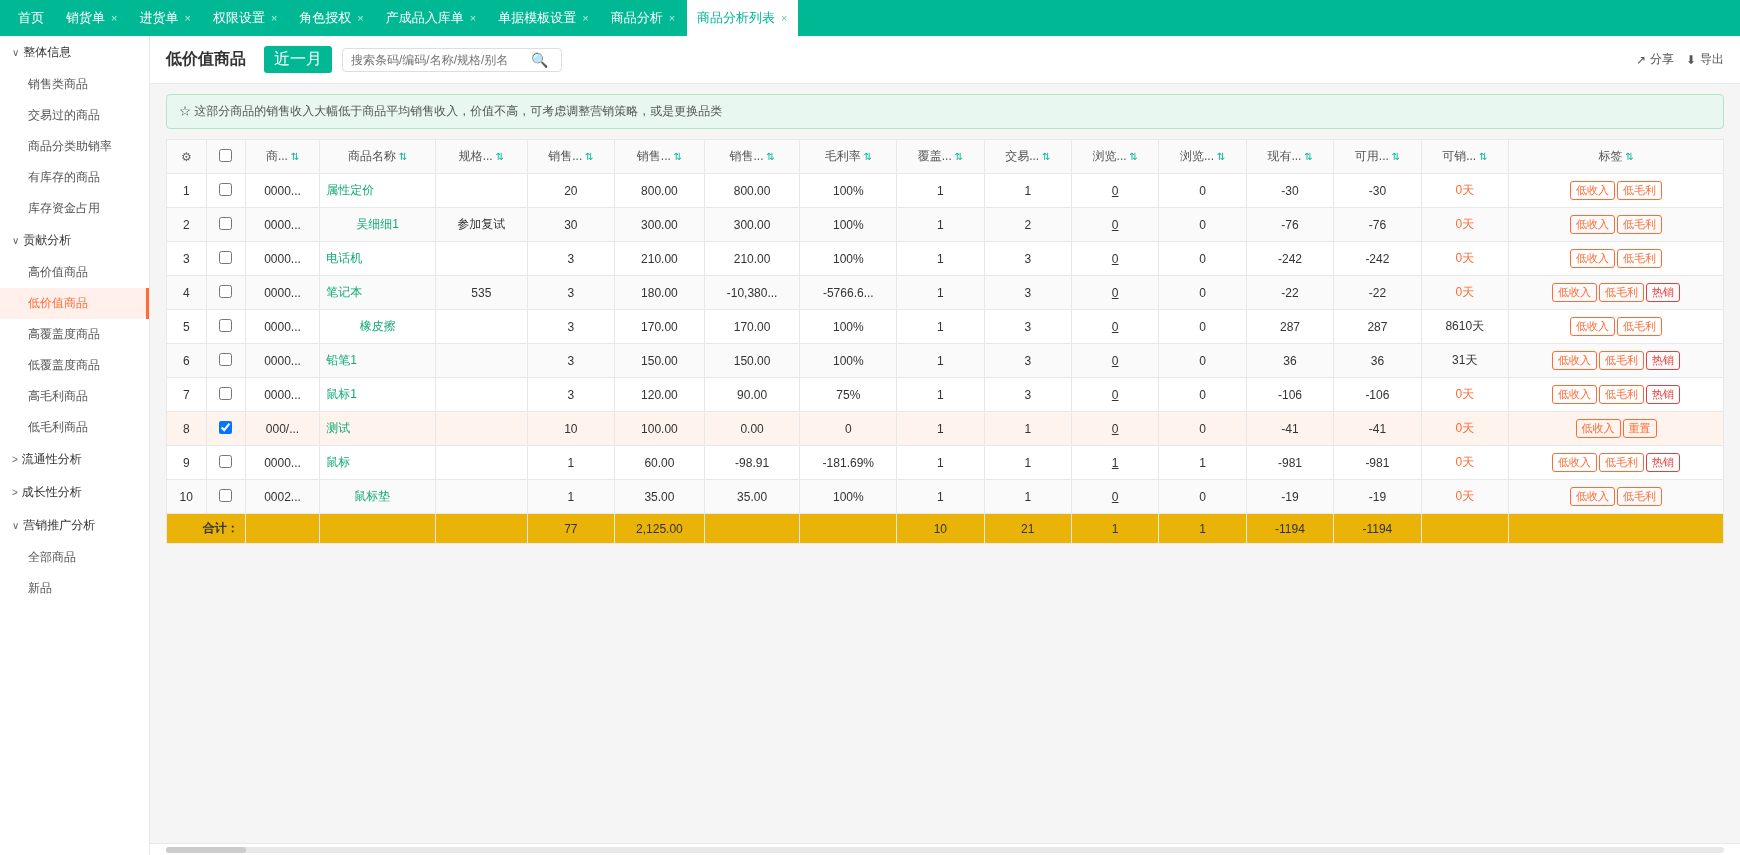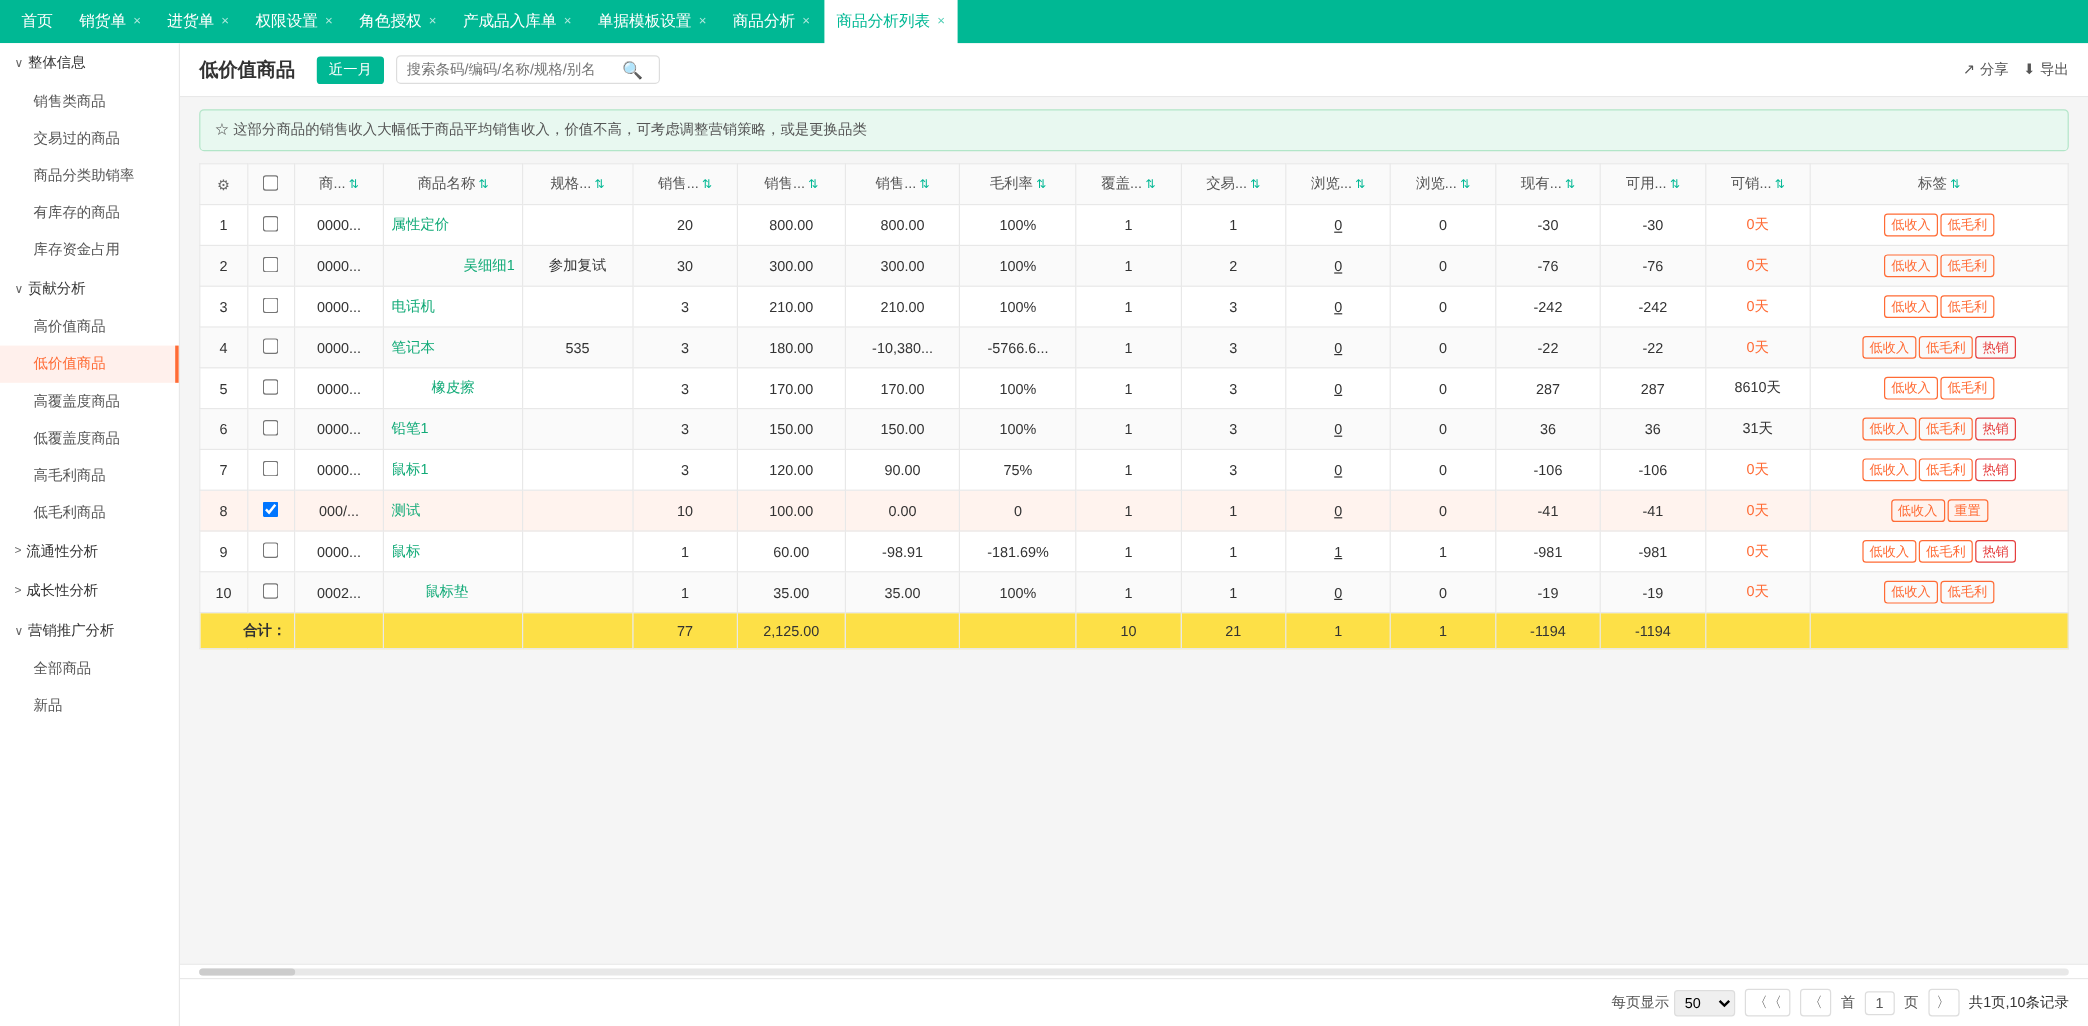--- a/index.html
+++ b/index.html
@@ -18,21 +18,21 @@
     
     .sidebar { width: 150px; background: #fff; border-right: 1px solid #e8e8e8; overflow-y: auto; flex-shrink: 0; }
     .sidebar-section-title { display: flex; align-items: center; padding: 8px 12px; color: #333; font-size: 12px; cursor: pointer; }
     .sidebar-section-title .arrow { margin-right: 4px; font-size: 10px; color: #666; }
     .sidebar-item { padding: 7px 28px; color: #555; cursor: pointer; font-size: 12px; }
     .sidebar-item.active { background: #fff0ec; color: #ff6b35; border-right: 3px solid #ff6b35; }
 
     
     .header-bar { background: #fff; padding: 10px 16px; display: flex; align-items: center; gap: 10px; border-bottom: 1px solid #e8e8e8; }
     .page-title { font-size: 16px; font-weight: bold; color: #333; margin-right: 8px; }
-    .time-filter-btn { background: #00b894; color: #fff; border: none; padding: 3px 10px; border-radius: 3px; cursor: pointer; font-size: 12px; }
+    .time-filter-btn { background: #00b894; color: #fff; border: none; padding: 3px 10px; border-radius: 3px; cursor: pointer; font-size: 16px; }
     .search-box { display: flex; align-items: center; border: 1px solid #ddd; border-radius: 4px; padding: 3px 8px; width: 220px; }
     .search-box input { border: none; outline: none; font-size: 12px; width: 180px; color: #999; }
     .search-icon { color: #00b894; font-size: 14px; cursor: pointer; }
     .header-right { margin-left: auto; display: flex; gap: 12px; }
     .header-btn { display: flex; align-items: center; gap: 4px; color: #555; cursor: pointer; font-size: 12px; }
 
     
     .info-banner { background: #e8f8f0; border: 1px solid #b2e5c8; margin: 10px 16px 0 16px; padding: 8px 12px; border-radius: 4px; color: #555; font-size: 12px; display: flex; align-items: center; gap: 6px; }
 
     
@@ -58,21 +58,21 @@
     .page-info { color: #333; }
 
     
     .scroll-bar-area { background: #fff; border-top: 1px solid #e8e8e8; height: 12px; display: flex; align-items: center; padding: 0 16px; }
     .scroll-track { flex: 1; height: 6px; background: #e8e8e8; border-radius: 3px; }
     .scroll-thumb { width: 80px; height: 6px; background: #ccc; border-radius: 3px; }
 
     .main-wrapper { display: flex; flex-direction: column; flex: 1; overflow: hidden; position: relative; }
 
     
-    .summary-table-row { background: #fde047; }
+    .summary-table-row { background: #eab308; }
     .summary-table-row td { font-weight: normal; }
   </style>
 </head>
 <body>
 
 <div class="top-nav">
   <div class="nav-item nav-home">首页</div>
   <div class="nav-item">
     <span>销货单</span>
     <span class="close-x">×</span>
@@ -216,21 +216,21 @@
       <td>0</td>
       <td>-30</td>
       <td>-30</td>
       <td style="color:#ff6b35">0天</td>
       <td><span class="tag tag-orange">低收入</span><span class="tag tag-orange">低毛利</span></td>
     </tr>
             <tr class="alt">
       <td>2</td>
       <td><input type="checkbox" style=""></td>
       <td>0000...</td>
-      <td style="text-align:right;cursor:pointer;color:#1a7;">吴细细1</td>
+      <td style="text-align:center;cursor:pointer;color:#1a7;">吴细细1</td>
       <td>参加复试</td>
       <td>30</td>
       <td>300.00</td>
       <td>300.00</td>
       <td>100%</td>
       <td>1</td>
       <td>2</td>
       <td><span class="underline">0</span></td>
       <td>0</td>
       <td>-76</td>
@@ -413,31 +413,14 @@
         </tfoot>
       </table>
     </div>
 
     <div class="scroll-bar-area">
       <div class="scroll-track">
         <div class="scroll-thumb"></div>
       </div>
     </div>
 
-    <div class="pagination">
-      <div class="page-per">
-        <span>每页显示</span>
-        <select class="page-select">
-          <option>50</option>
-          <option>100</option>
-          <option>200</option>
-        </select>
-      </div>
-      <button class="page-btn">〈〈</button>
-      <button class="page-btn">〈</button>
-      <span style="font-size:12px;color:#555;">首</span>
-      <span style="border:1px solid #ddd;padding:2px 8px;border-radius:3px;font-size:12px;">1</span>
-      <span style="font-size:12px;color:#555;">页</span>
-      <button class="page-btn">〉</button>
-      <span class="page-info">共1页,10条记录</span>
-    </div>
   </div>
 </div>
 
 </body></html>

